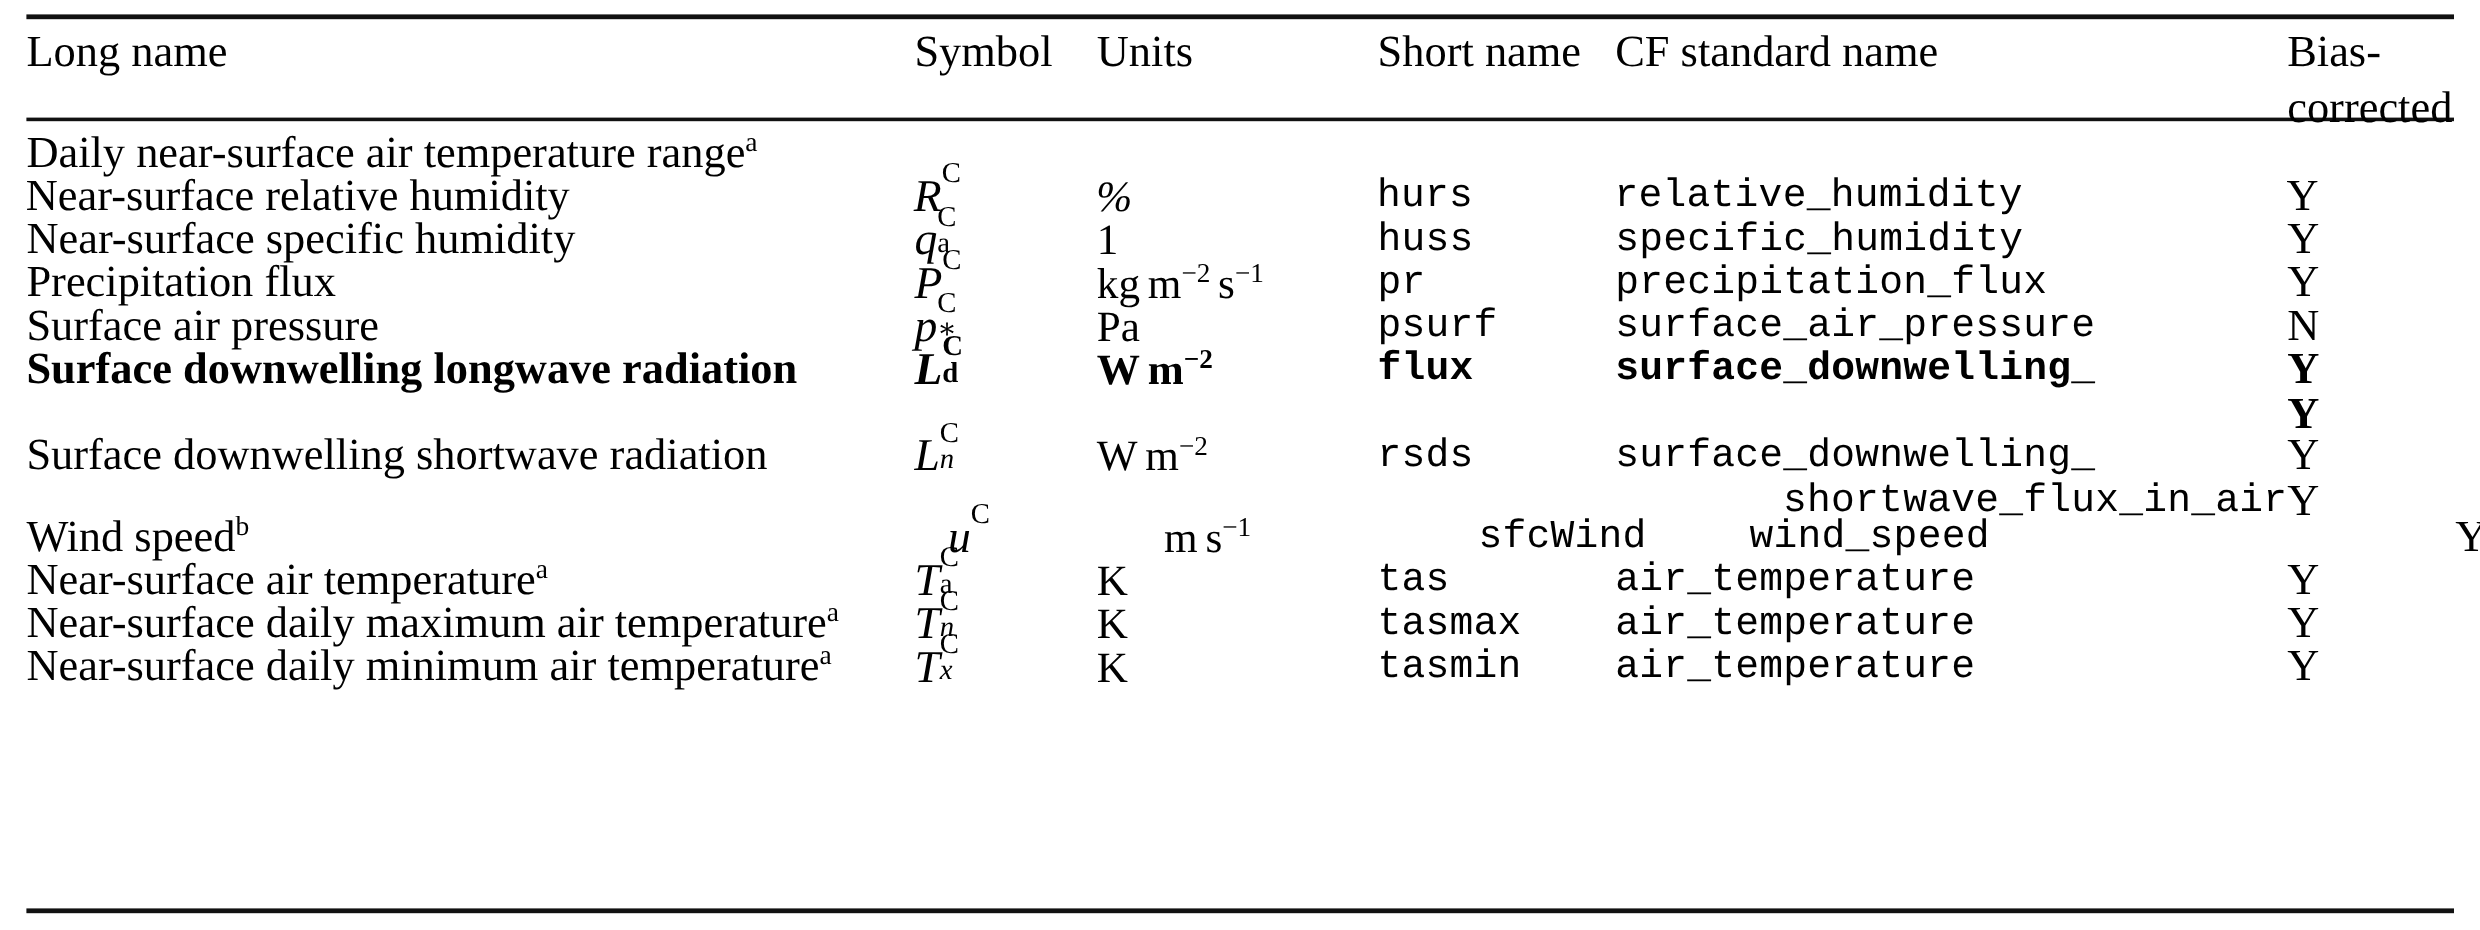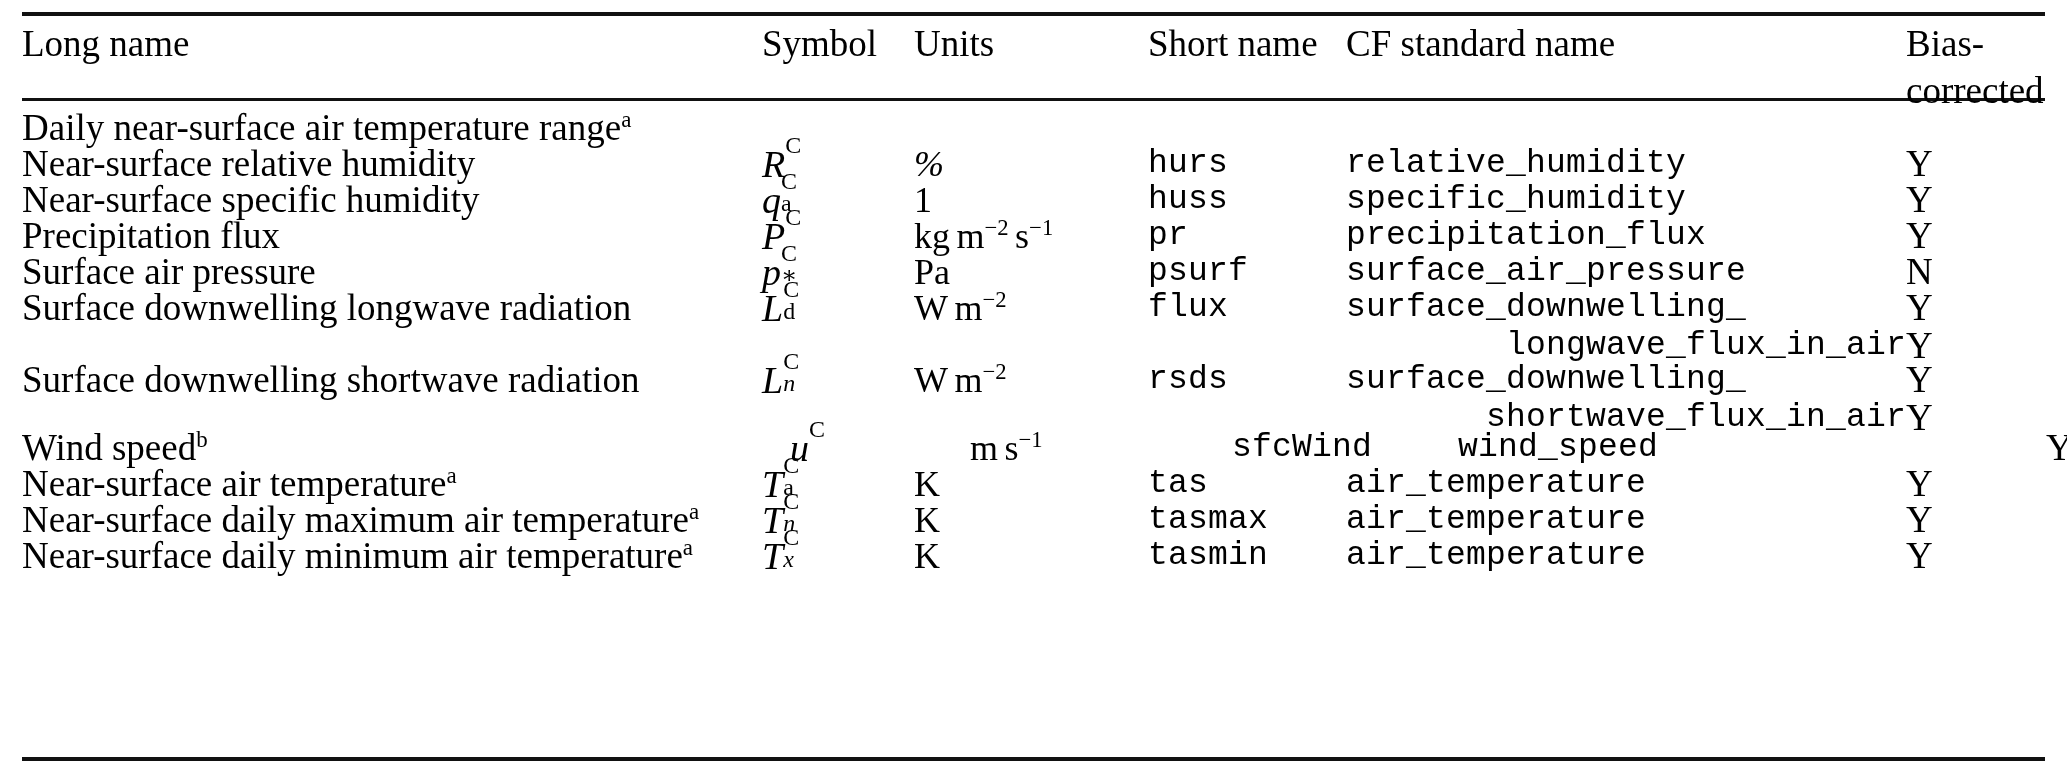--- a/index.html
+++ b/index.html
@@ -149,21 +149,21 @@
         <div class="cell c-long long-name">Daily near-surface air temperature range<sup class="fn">a</sup></div>
         <div class="cell c-symbol symbol"><span class="sym"><span class="base upright">Δ</span><span class="sup">C</span><span class="sub ital">T</span></span></div>
         <div class="cell c-units units">K</div>
         <div class="cell c-cf mono">
           <span class="cf-first">air_temperature</span>
         </div>
         <div class="cell c-bias bias">
           <span style="display:block;">N</span>
         </div>
       </div>
-      <div class="row body-row" style="top: 144px;">
+      <div class="row body-row" style="top: 144px; justify-content: center;">
         <div class="cell c-long long-name">Near-surface relative humidity</div>
         <div class="cell c-symbol symbol"><span class="sym"><span class="base">R</span><span class="sup">C</span></span></div>
         <div class="cell c-units units"><span class="units-pct">%</span></div>
         <div class="cell c-short mono">hurs</div>
         <div class="cell c-cf mono">
           <span class="cf-first">relative_humidity</span>
         </div>
         <div class="cell c-bias bias">
           <span style="display:block;">Y</span>
         </div>
@@ -197,28 +197,27 @@
         <div class="cell c-symbol symbol"><span class="sym"><span class="base">p</span><span class="sup">C</span><span class="sub upright">∗</span></span></div>
         <div class="cell c-units units">Pa</div>
         <div class="cell c-short mono">psurf</div>
         <div class="cell c-cf mono">
           <span class="cf-first">surface_air_pressure</span>
         </div>
         <div class="cell c-bias bias">
           <span style="display:block;">N</span>
         </div>
       </div>
-      <div class="row body-row" style="top: 288px;">
+      <div class="row body-row" style="top: 288px; font-weight: bold;">
         <div class="cell c-long long-name">Surface downwelling longwave radiation</div>
         <div class="cell c-symbol symbol"><span class="sym"><span class="base">L</span><span class="sup">C</span><span class="sub upright">d</span></span></div>
         <div class="cell c-units units">W<span class="uspace"></span>m<span class="uexp">−2</span></div>
         <div class="cell c-short mono">flux</div>
         <div class="cell c-cf mono">
           <span class="cf-first">surface_downwelling_</span>
-          <span class="cf-cont" style="margin-top:-2px;">longwave_flux_in_air</span>
         </div>
         <div class="cell c-bias bias">
           <span style="display:block;">Y</span>
           <span style="display:block; margin-top:-2px;">Y</span>
         </div>
       </div>
       <div class="row body-row" style="top: 360px;">
         <div class="cell c-long long-name">Surface downwelling shortwave radiation</div>
         <div class="cell c-symbol symbol"><span class="sym"><span class="base">L</span><span class="sup">C</span><span class="sub ital">n</span></span></div>
         <div class="cell c-units units">W<span class="uspace"></span>m<span class="uexp">−2</span></div>

